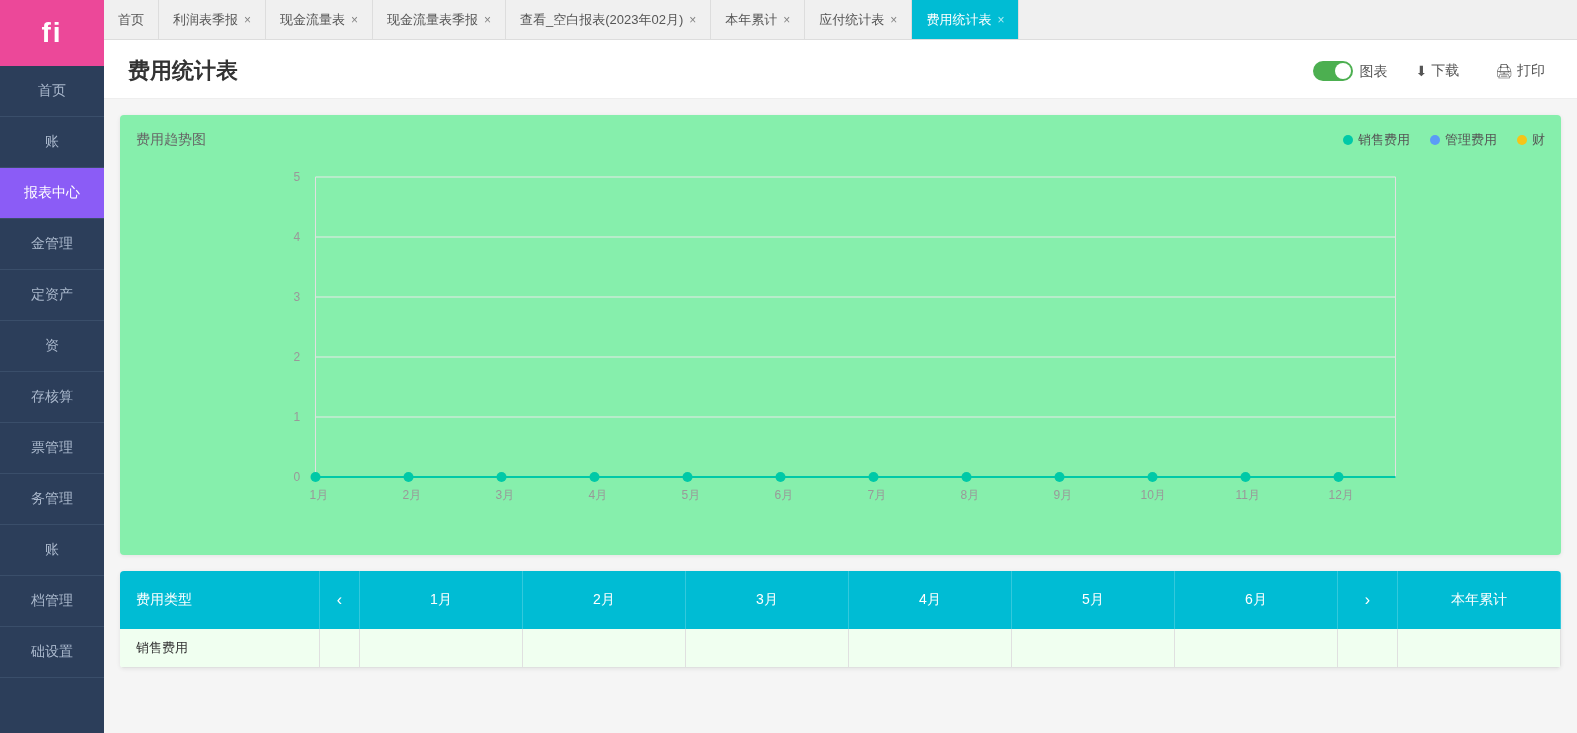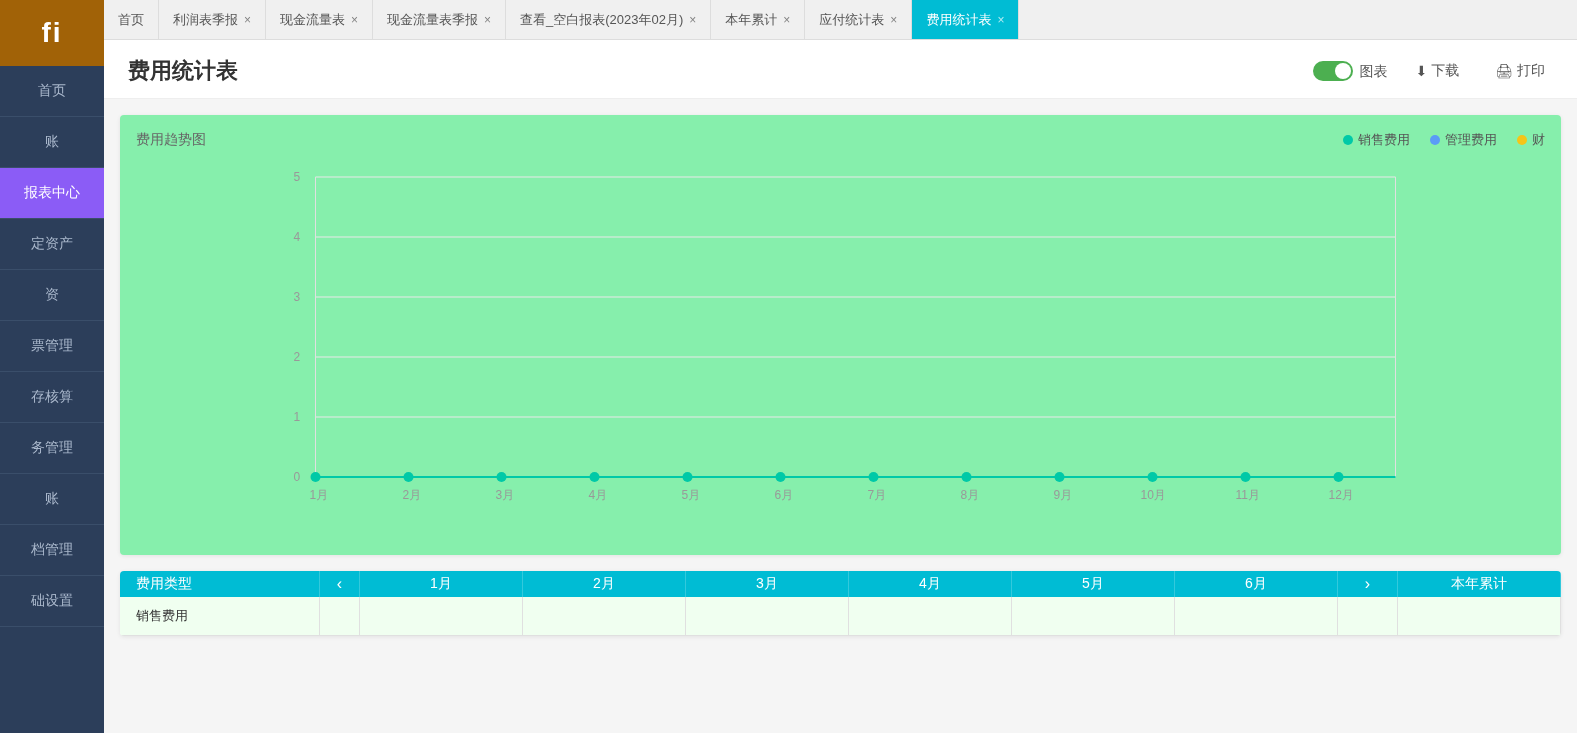--- a/index.html
+++ b/index.html
@@ -9,21 +9,21 @@
     .sidebar {
       width: 104px;
       background: #2c3e5a;
       display: flex;
       flex-direction: column;
       flex-shrink: 0;
       height: 100%;
       overflow: hidden;
     }
     .sidebar-logo {
-      background: #a16207;
+      background: #ec4899;
       height: 66px;
       display: flex;
       align-items: center;
       justify-content: center;
       font-size: 28px;
       font-weight: bold;
       color: white;
       letter-spacing: 2px;
     }
     .sidebar-scroll {
@@ -199,21 +199,21 @@
       box-shadow: 0 1px 4px rgba(0,0,0,0.08);
     }
     .table-header-row {
       display: grid;
       grid-template-columns: 200px 40px repeat(6, 1fr) 60px 1fr;
       background: #00bcd4;
       color: white;
       font-size: 14px;
     }
     .table-header-cell {
-      padding: 4px 10px;
+      padding: 20px 10px;
       text-align: center;
       border-right: 1px solid rgba(255,255,255,0.2);
       display: flex;
       align-items: center;
       justify-content: center;
     }
     .table-header-cell:first-child { justify-content: flex-start; padding-left: 16px; }
     .table-data-row {
       display: grid;
       grid-template-columns: 200px 40px repeat(6, 1fr) 60px 1fr;
@@ -240,24 +240,25 @@
   </style>
 </head>
 <body>
 
 <div class="sidebar">
   <div class="sidebar-logo">fi</div>
   <div class="sidebar-scroll">
     <div class="sidebar-item">首页</div>
     <div class="sidebar-item">账</div>
     <div class="sidebar-item active">报表中心</div>
+    <div class="sidebar-item">金管理</div>
     <div class="sidebar-item">定资产</div>
     <div class="sidebar-item">资</div>
+    <div class="sidebar-item">存核算</div>
     <div class="sidebar-item">票管理</div>
-    <div class="sidebar-item">存核算</div>
     <div class="sidebar-item">务管理</div>
     <div class="sidebar-item">账</div>
     <div class="sidebar-item">档管理</div>
     <div class="sidebar-item">础设置</div>
   </div>
 </div>
 
 <div class="main">
 
   <div class="tab-bar">

